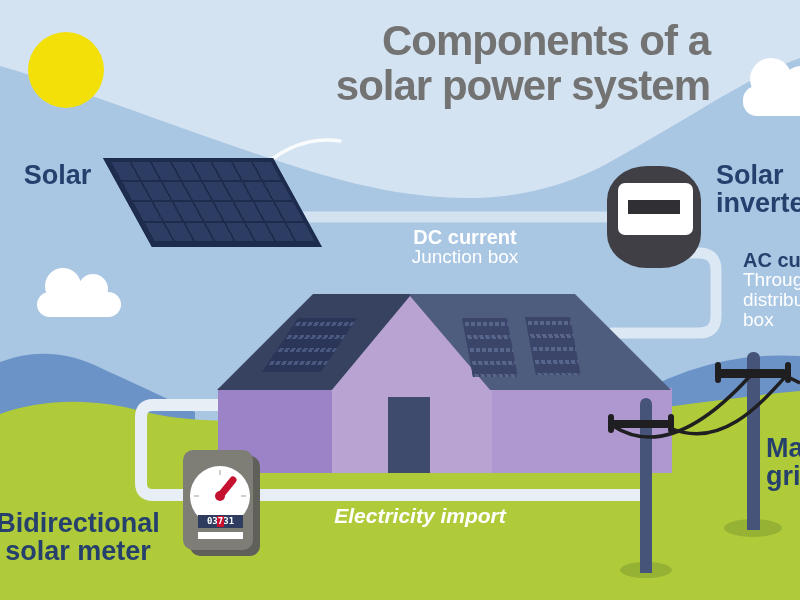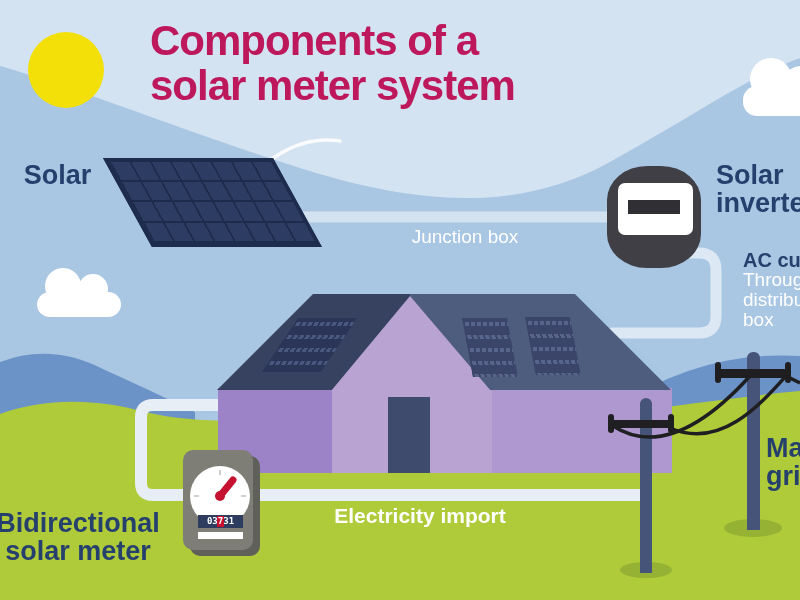--- a/index.html
+++ b/index.html
@@ -1,21 +1,21 @@
 <!DOCTYPE html>
 <html><head>
 <meta charset="utf-8">
 <style>
   html,body{margin:0;padding:0;background:#222;}
   #canvas{position:relative;width:800px;height:600px;overflow:hidden;
           background:#d4e3f2;font-family:"Liberation Sans","DejaVu Sans",sans-serif;}
   #canvas *{position:absolute;box-sizing:border-box;}
   svg.layer{left:0;top:0;width:800px;height:600px;pointer-events:none;}
 
-  .title{left:150px;top:18px;width:560px;text-align:left;color:#be185d;
+  .title{left:150px;top:18px;width:560px;text-align:right;color:#737373;
          font-size:42px;line-height:45px;font-weight:bold;letter-spacing:-1px;}
   .navy-label{color:#26406e;font-weight:bold;font-size:27px;line-height:28px;white-space:nowrap;}
   .flow-text{font-size:19px;line-height:20px;white-space:nowrap;}
   .flow-text .head{font-weight:bold;}
   .white-txt{color:#ffffff;}
   .navy-txt{color:#26406e;}
 
   
   .sun{left:28px;top:32px;width:76px;height:76px;border-radius:50%;background:#f3e008;}
   .cloud-part{background:#ffffff;border-radius:50%;}
@@ -84,21 +84,21 @@
     <div class="cloud-base" style="left:37px;top:292px;width:84px;height:25px;"></div>
   </div>
   <div>
     <div class="cloud-part" style="left:750px;top:58px;width:42px;height:42px;"></div>
     <div class="cloud-part" style="left:782px;top:66px;width:38px;height:38px;"></div>
     <div class="cloud-base" style="left:743px;top:86px;width:70px;height:30px;"></div>
   </div>
 
   <div class="title">
     <div style="position:static">Components of a</div>
-    <div style="position:static">solar meter system</div>
+    <div style="position:static">solar power system</div>
   </div>
 
   <svg class="layer">
     <path d="M0,362 Q52,342 105,370 Q145,388 195,412 L195,445 L0,445 Z" fill="#6b93c7"></path>
     <path d="M615,408 Q700,350 800,356 L800,425 L615,425 Z" fill="#6b93c7"></path>
     <path d="M0,414 C45,398 95,398 145,412 C205,426 265,420 330,416 L560,416 C650,412 720,398 800,391 L800,600 L0,600 Z" fill="#b0cb39"></path>
     <ellipse cx="646" cy="570" rx="26" ry="8" fill="#95b234"></ellipse>
     <ellipse cx="753" cy="528" rx="29" ry="9" fill="#95b234"></ellipse>
   </svg>
 
@@ -197,31 +197,32 @@
   <div class="navy-label" style="left:10px;top:161px;width:95px;text-align:center;">
     <div style="position:static">Solar</div>
   </div>
 
   <div class="navy-label" style="left:716px;top:161px;">
     <div style="position:static">Solar</div>
     <div style="position:static">inverter</div>
   </div>
 
   <div class="flow-text" style="left:355px;top:227px;width:220px;text-align:center;">
+    <div class="head white-txt" style="position:static;font-size:20px;">DC current</div>
     <div class="white-txt" style="position:static">Junction box</div>
   </div>
 
   <div class="flow-text" style="left:743px;top:250px;">
     <div class="head navy-txt" style="position:static;font-size:20px;">AC current</div>
     <div class="white-txt" style="position:static">Through</div>
     <div class="white-txt" style="position:static">distribution</div>
     <div class="white-txt" style="position:static">box</div>
   </div>
 
-  <div class="flow-text white-txt head" style="left:300px;top:504px;width:240px;text-align:center;font-size:21px;line-height:24px;font-weight:bold;">
+  <div class="flow-text white-txt head" style="left:300px;top:504px;width:240px;text-align:center;font-size:21px;line-height:24px;font-weight:bold;font-style:italic;">
     <div style="position:static">Electricity import</div>
   </div>
 
   <div class="navy-label" style="left:766px;top:434px;">
     <div style="position:static">Main</div>
     <div style="position:static">grid</div>
   </div>
 
   <div class="navy-label" style="left:-42px;top:509px;width:240px;text-align:center;">
     <div style="position:static">Bidirectional</div>

